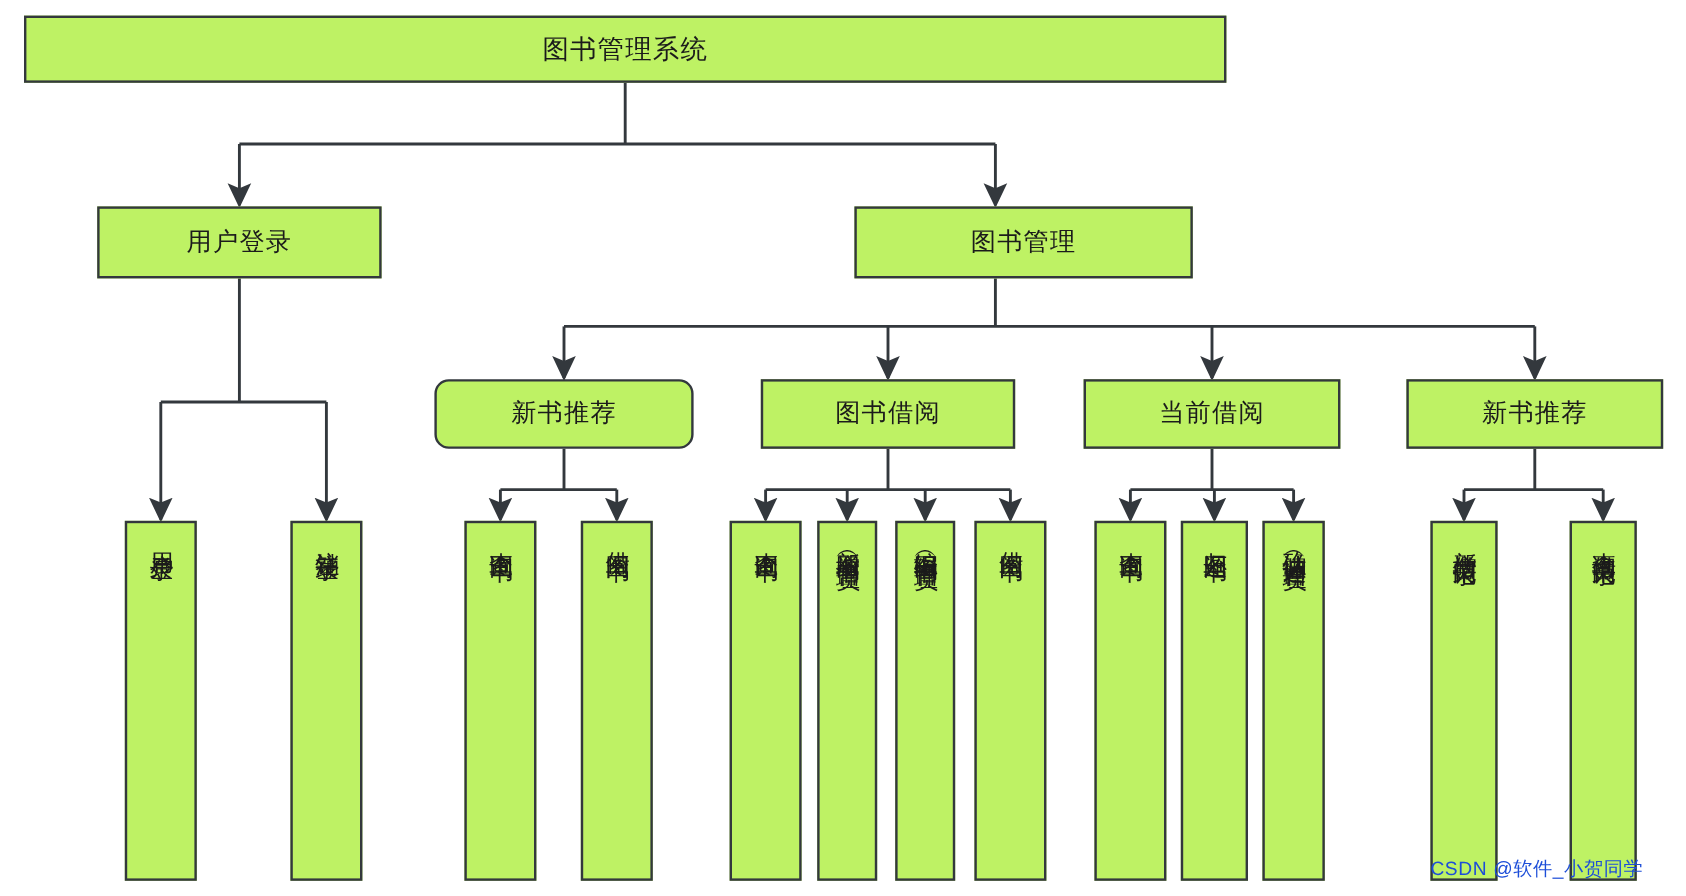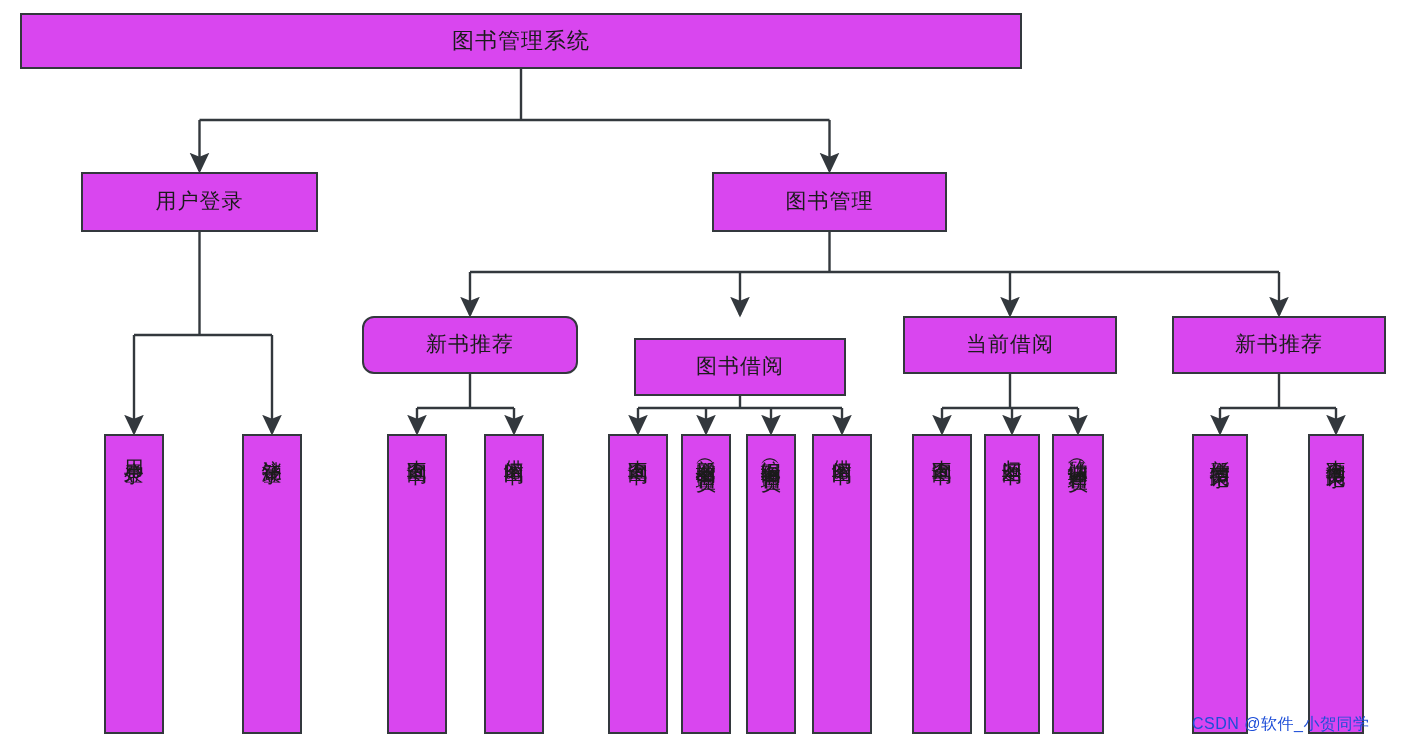--- a/index.html
+++ b/index.html
@@ -20,27 +20,26 @@
   #edges-layer {
     position: absolute;
     left: 0;
     top: 0;
     width: 1405px;
     height: 747px;
   }
   .node-box {
     position: absolute;
     box-sizing: border-box;
-    background: #d946ef;
+    background: #bef264;
     border: 2px solid #33383d;
     display: flex;
     align-items: center;
     justify-content: center;
     color: #1b1b1b;
-    font-family: Liberation Serif, serif;
   }
   .node-box.horizontal {
     font-size: 21px;
     line-height: 1.2;
     letter-spacing: 1px;
   }
   .node-box.horizontal .node-label {
     white-space: nowrap;
   }
   .node-box.vertical {
@@ -116,27 +115,27 @@
       </g>
   </svg>
 
   <div id="nodes-layer">
       <div class="node-box horizontal root" style="left: 20px; top: 13px; width: 1002px; height: 56px;">
         <span class="node-label">图书管理系统</span>
       </div>
       <div class="node-box horizontal" style="left: 81px; top: 172px; width: 237px; height: 60px;">
         <span class="node-label">用户登录</span>
       </div>
-      <div class="node-box horizontal" style="left: 712px; top: 172px; width: 235px; height: 60px;">
+      <div class="node-box horizontal" style="left: 712px; top: 172px; width: 282px; height: 60px;">
         <span class="node-label">图书管理</span>
       </div>
       <div class="node-box horizontal" style="left: 362px; top: 316px; width: 216px; height: 58px; border-radius: 12px;">
         <span class="node-label">新书推荐</span>
       </div>
-      <div class="node-box horizontal" style="left: 634px; top: 316px; width: 212px; height: 58px; margin-top: 22px;">
+      <div class="node-box horizontal" style="left: 634px; top: 316px; width: 212px; height: 58px;">
         <span class="node-label">图书借阅</span>
       </div>
       <div class="node-box horizontal" style="left: 903px; top: 316px; width: 214px; height: 58px;">
         <span class="node-label">当前借阅</span>
       </div>
       <div class="node-box horizontal" style="left: 1172px; top: 316px; width: 214px; height: 58px;">
         <span class="node-label">新书推荐</span>
       </div>
       <div class="node-box vertical" style="left: 104px; top: 434px; width: 60px; height: 300px;">
         <span class="node-label">用户登录</span>

